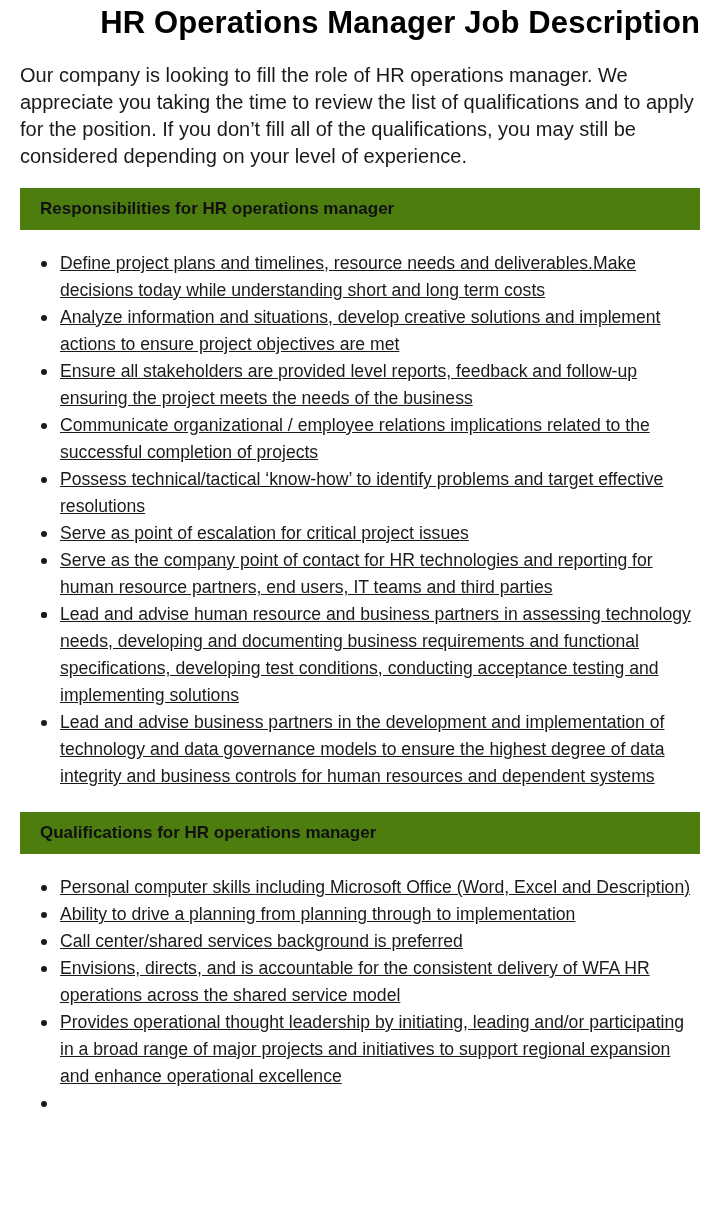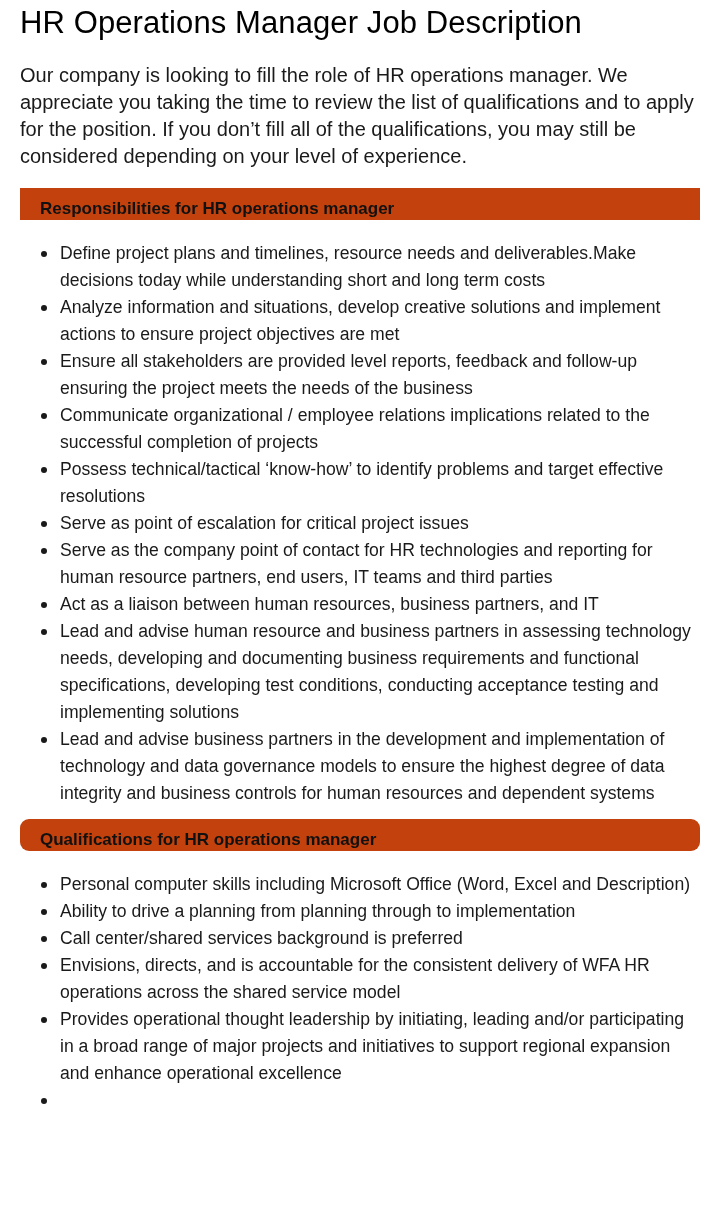--- a/index.html
+++ b/index.html
@@ -17,85 +17,85 @@
     .page {
       padding: 0 20px 0 20px;
       box-sizing: border-box;
       width: 720px;
     }
     .page-title {
       margin: 0;
       padding-top: 3px;
       height: 40px;
       line-height: 40px;
-      text-align: left;
+      text-align: right;
       font-size: 31px;
-      font-weight: normal;
+      font-weight: bold;
       color: #000000;
       letter-spacing: 0.1px;
     }
     .intro {
       margin: 19px 0 0 0;
       font-size: 20px;
       line-height: 27px;
       color: #1a1a1a;
     }
     .section-header {
       margin-top: 18px;
-      background: #c2410c;
-      height: 32px;
+      background: #4d7c0f;
+      height: 42px;
       line-height: 42px;
       padding-left: 20px;
       font-size: 17px;
       font-weight: bold;
       color: #111111;
     }
     .bullet-list {
       list-style: none;
       margin: 20px 0 0 0;
       padding: 0;
+      text-decoration: underline;
     }
     .bullet-item {
       position: relative;
       padding-left: 40px;
       font-size: 17.6px;
       line-height: 27px;
       color: #1a1a1a;
     }
     .bullet-dot {
       position: absolute;
       left: 21px;
       top: 11px;
       width: 6px;
       height: 6px;
       border-radius: 50%;
       background: #1a1a1a;
     }
     .qual-header {
-      margin-top: 12px;
-      border-radius: 9px;
+      margin-top: 22px;
     }
   </style>
 </head>
 <body>
 
 <div class="page">
   <h1 class="page-title">HR Operations Manager Job Description</h1>
   <p class="intro">Our company is looking to fill the role of HR operations manager. We appreciate you taking the time to review the list of qualifications and to apply for the position. If you don’t fill all of the qualifications, you may still be considered depending on your level of experience.</p>
 
   <div class="section-header">Responsibilities for HR operations manager</div>
   <ul class="bullet-list">
     <li class="bullet-item"><span class="bullet-dot"></span><span>Define project plans and timelines, resource needs and deliverables.Make decisions today while understanding short and long term costs</span></li>
     <li class="bullet-item"><span class="bullet-dot"></span><span>Analyze information and situations, develop creative solutions and implement actions to ensure project objectives are met</span></li>
     <li class="bullet-item"><span class="bullet-dot"></span><span>Ensure all stakeholders are provided level reports, feedback and follow-up ensuring the project meets the needs of the business</span></li>
     <li class="bullet-item"><span class="bullet-dot"></span><span>Communicate organizational / employee relations implications related to the successful completion of projects</span></li>
     <li class="bullet-item"><span class="bullet-dot"></span><span>Possess technical/tactical ‘know-how’ to identify problems and target effective resolutions</span></li>
     <li class="bullet-item"><span class="bullet-dot"></span><span>Serve as point of escalation for critical project issues</span></li>
     <li class="bullet-item"><span class="bullet-dot"></span><span>Serve as the company point of contact for HR technologies and reporting for human resource partners, end users, IT teams and third parties</span></li>
-    <li class="bullet-item"><span class="bullet-dot"></span><span>Act as a liaison between human resources, business partners, and IT</span></li>
+    <li class="bullet-item"><span class="bullet-dot"></span></li>
     <li class="bullet-item"><span class="bullet-dot"></span><span>Lead and advise human resource and business partners in assessing technology needs, developing and documenting business requirements and functional specifications, developing test conditions, conducting acceptance testing and implementing solutions</span></li>
     <li class="bullet-item"><span class="bullet-dot"></span><span>Lead and advise business partners in the development and implementation of technology and data governance models to ensure the highest degree of data integrity and business controls for human resources and dependent systems</span></li>
   </ul>
 
   <div class="section-header qual-header">Qualifications for HR operations manager</div>
   <ul class="bullet-list">
     <li class="bullet-item"><span class="bullet-dot"></span><span>Personal computer skills including Microsoft Office (Word, Excel and Description)</span></li>
     <li class="bullet-item"><span class="bullet-dot"></span><span>Ability to drive a planning from planning through to implementation</span></li>
     <li class="bullet-item"><span class="bullet-dot"></span><span>Call center/shared services background is preferred</span></li>
     <li class="bullet-item"><span class="bullet-dot"></span><span>Envisions, directs, and is accountable for the consistent delivery of WFA HR operations across the shared service model</span></li>

